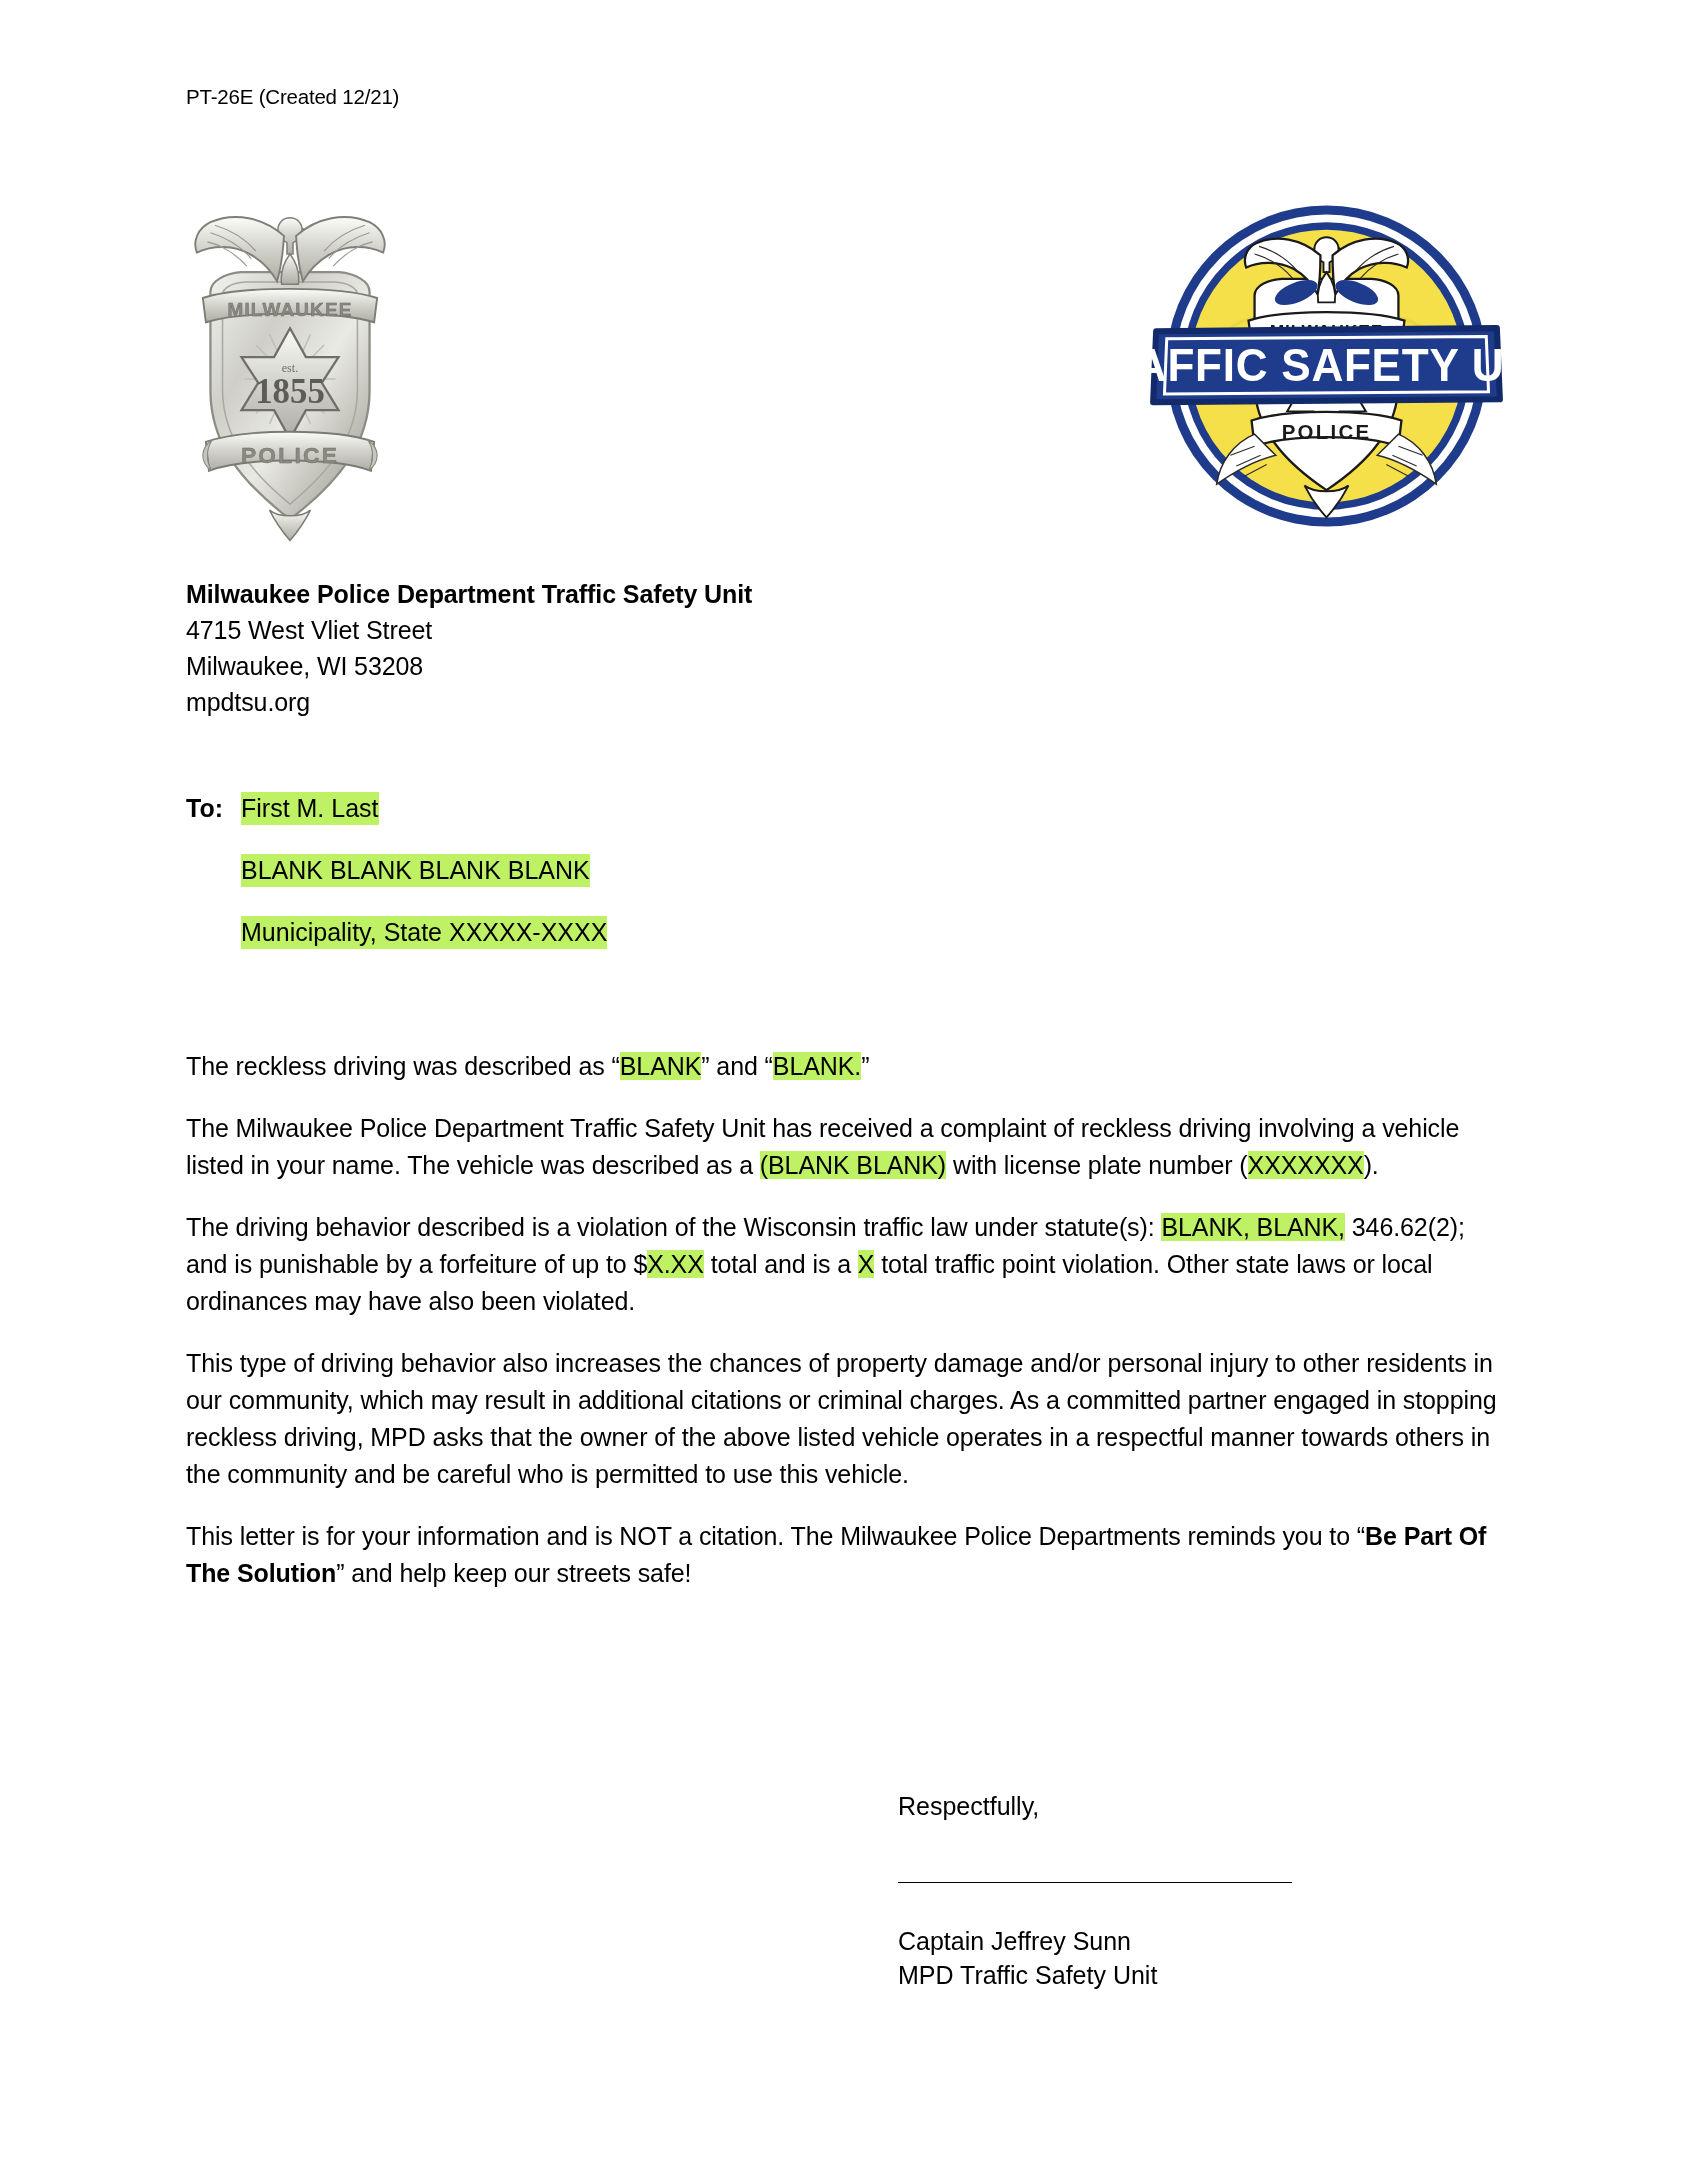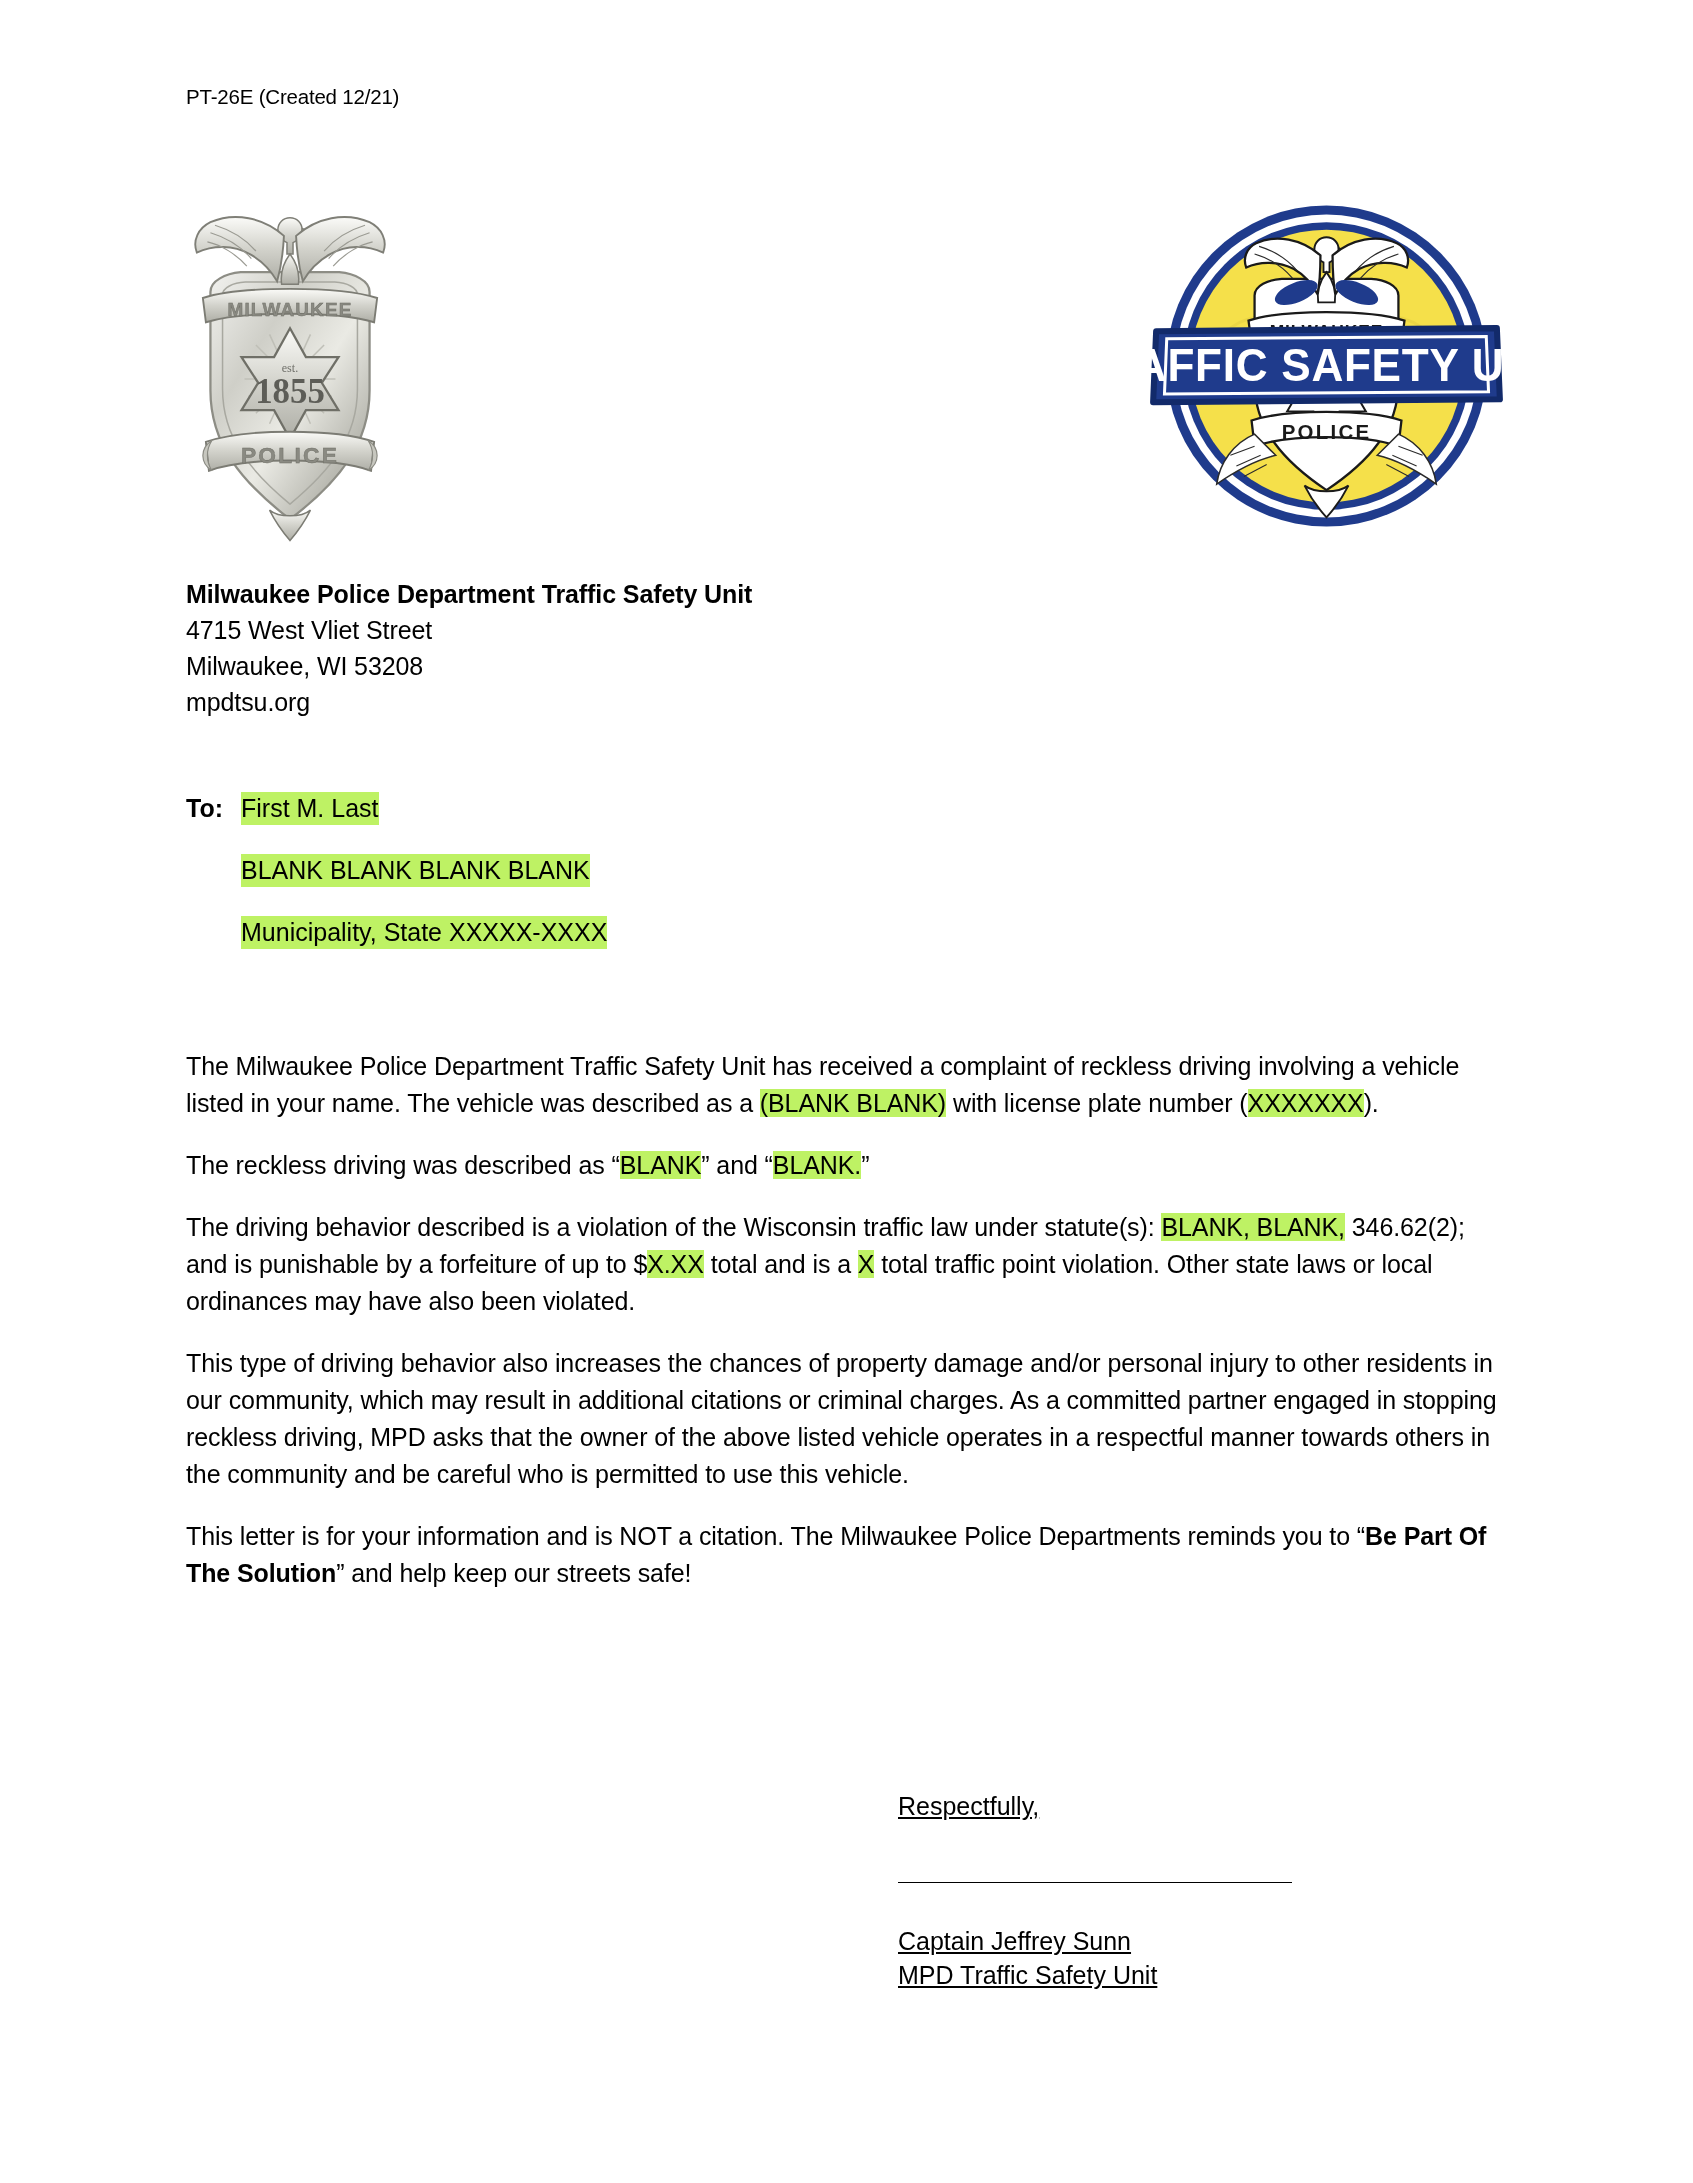--- a/index.html
+++ b/index.html
@@ -115,21 +115,20 @@
   .body-copy p:last-child { margin-bottom: 0; }
   .body-copy b { font-weight: bold; }
 
   
   .sig {
     position: absolute;
     left: 898px;
     top: 1789px;
     font-size: 25px;
     line-height: 34px;
-    text-decoration: underline;
   }
   .sig-respect { margin-bottom: 59px; white-space: nowrap; }
   .sig-line {
     width: 394px;
     height: 0;
     border-top: 1.5px solid #000;
     margin-bottom: 41px;
   }
   .sig-name { white-space: nowrap; }
   .sig-unit { white-space: nowrap; }
@@ -324,23 +323,23 @@
       <span class="to-label"></span>
       <span class="hl">BLANK BLANK BLANK BLANK</span>
     </div>
     <div class="to-row">
       <span class="to-label"></span>
       <span class="hl">Municipality, State XXXXX-XXXX</span>
     </div>
   </div>
 
   <div class="body-copy">
+    <p><span>The reckless driving was described as “</span><span class="hl">BLANK</span><span>” and “</span><span class="hl">BLANK.</span><span>”</span></p>
+
     <p><span>The Milwaukee Police Department Traffic Safety Unit has received a complaint of reckless driving involving a vehicle listed in your name. The vehicle was described as a </span><span class="hl">(BLANK BLANK)</span><span> with license plate number (</span><span class="hl">XXXXXXX</span><span>).</span></p>
-
-    <p><span>The reckless driving was described as “</span><span class="hl">BLANK</span><span>” and “</span><span class="hl">BLANK.</span><span>”</span></p>
 
     <p><span>The driving behavior described is a violation of the Wisconsin traffic law under statute(s): </span><span class="hl">BLANK, BLANK,</span><span> 346.62(2); and is punishable by a forfeiture of up to $</span><span class="hl">X.XX</span><span> total and is a </span><span class="hl">X</span><span> total traffic point violation. Other state laws or local ordinances may have also been violated.</span></p>
 
     <p>This type of driving behavior also increases the chances of property damage and/or personal injury to other residents in our community, which may result in additional citations or criminal charges. As a committed partner engaged in stopping reckless driving, MPD asks that the owner of the above listed vehicle operates in a respectful manner towards others in the community and be careful who is permitted to use this vehicle.</p>
 
     <p><span>This letter is for your information and is NOT a citation. The Milwaukee Police Departments reminds you to “</span><b>Be Part Of The Solution</b><span>” and help keep our streets safe!</span></p>
   </div>
 
   <div class="sig">
     <div class="sig-respect">Respectfully,</div>

